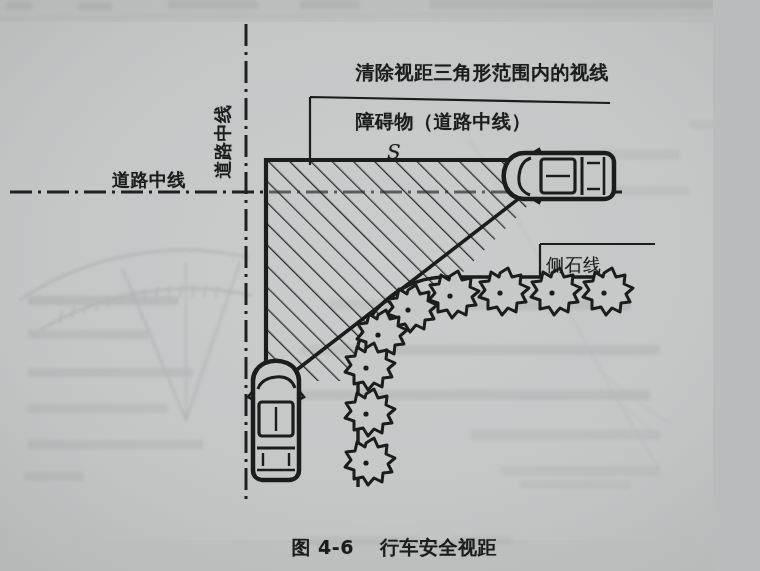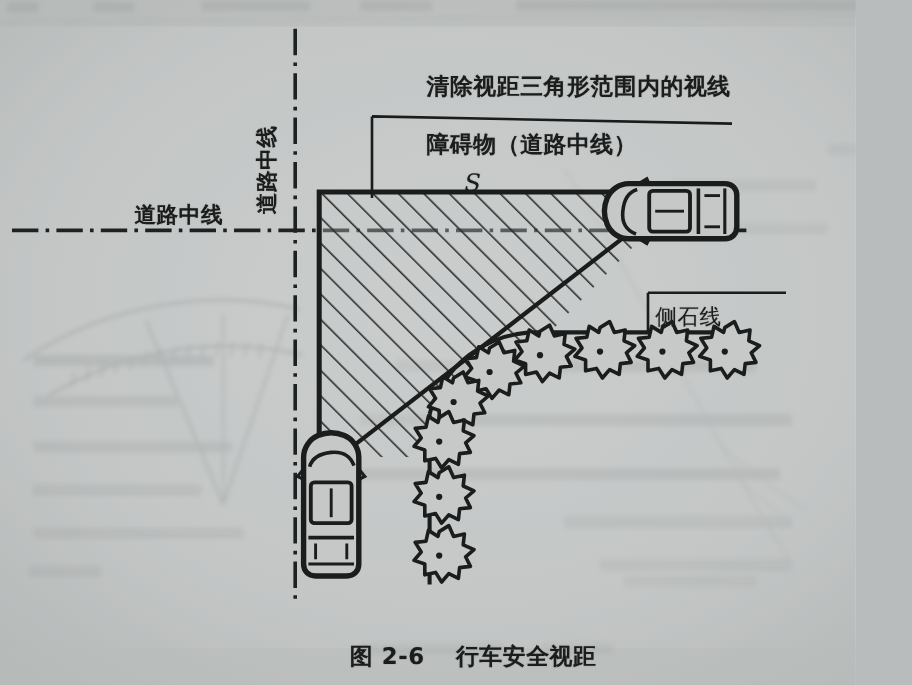--- a/index.html
+++ b/index.html
@@ -302,16 +302,16 @@
 
   <div class="lbl" id="label-road-center-h">道路中线</div>
 
   <div class="lbl" id="label-road-center-v">道路中线</div>
 
   <div class="lbl" id="label-curb">侧石线</div>
 
   <div class="lbl" id="label-s">S</div>
 
   <div class="lbl" id="figure-caption">
-    <span class="cap-num">图 2-6</span><span>行车安全视距</span>
+    <span class="cap-num">图 4-6</span><span>行车安全视距</span>
   </div>
 
 </div>
 
 </body></html>

